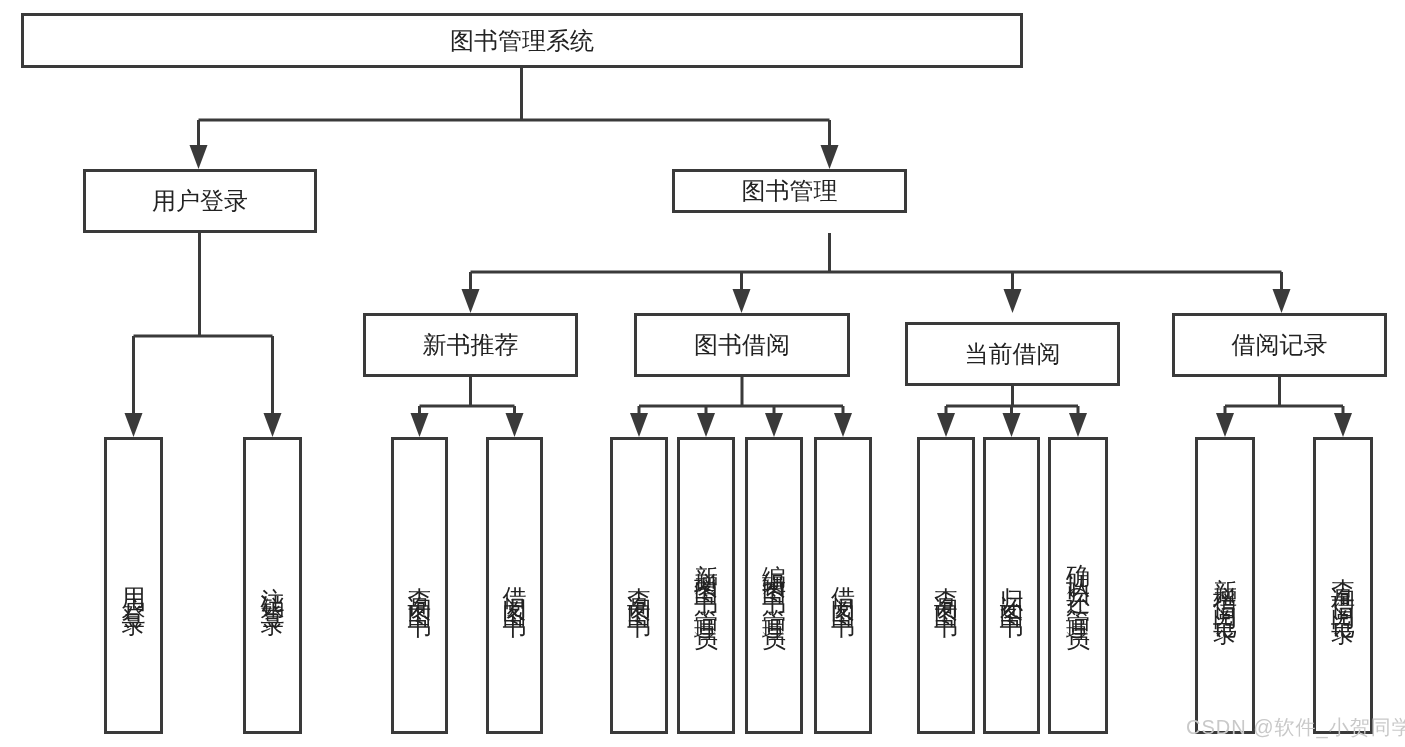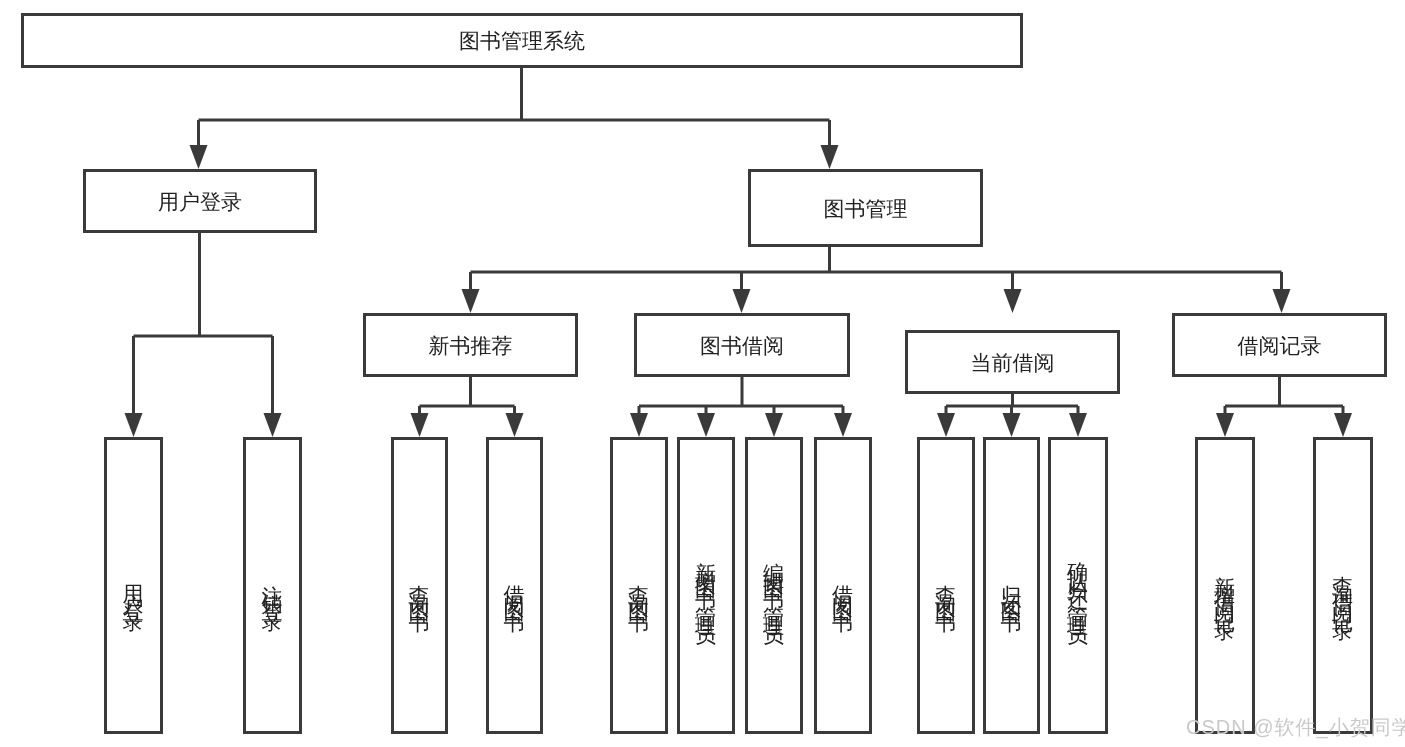--- a/index.html
+++ b/index.html
@@ -19,21 +19,21 @@
   #connectors{position:absolute;left:0;top:0;width:1405px;height:747px;}
   #connectors path{stroke:var(--line);stroke-width:3;fill:none;}
   #connectors polygon{fill:var(--line);stroke:none;}
   .box{
     position:absolute;
     box-sizing:border-box;
     background:var(--bg);
     border:3px solid var(--line);
     display:flex;align-items:center;justify-content:center;
     color:var(--text);
-    font-size:21px;
+    font-size:24px;
     line-height:1;
     text-align:center;
   }
   .vbox span{
     writing-mode:vertical-rl;
     text-orientation:mixed;
     letter-spacing:9px;
     white-space:nowrap;
   }
   #watermark{
@@ -94,31 +94,31 @@
     </g>
   </svg>
 
   <div class="box" style="left:21px;top:13px;width:1002px;height:55px">
     <span>图书管理系统</span>
   </div>
 
   <div class="box" style="left:83px;top:169px;width:234px;height:64px">
     <span>用户登录</span>
   </div>
-  <div class="box" style="left:748px;top:169px;width:235px;height:78px">
+  <div class="box" style="left:672px;top:169px;width:235px;height:44px">
     <span>图书管理</span>
   </div>
 
   <div class="box" style="left:634px;top:313px;width:216px;height:64px">
     <span>图书借阅</span>
   </div>
   <div class="box" style="left:363px;top:313px;width:215px;height:64px">
     <span>新书推荐</span>
   </div>
-  <div class="box" style="left:905px;top:330px;width:215px;height:64px">
+  <div class="box" style="left:905px;top:322px;width:215px;height:64px">
     <span>当前借阅</span>
   </div>
   <div class="box" style="left:1172px;top:313px;width:215px;height:64px">
     <span>借阅记录</span>
   </div>
 
   <div class="box vbox" style="left:104px;top:437px;width:59px;height:297px">
     <span>用户登录</span>
   </div>
   <div class="box vbox" style="left:243px;top:437px;width:59px;height:297px">

